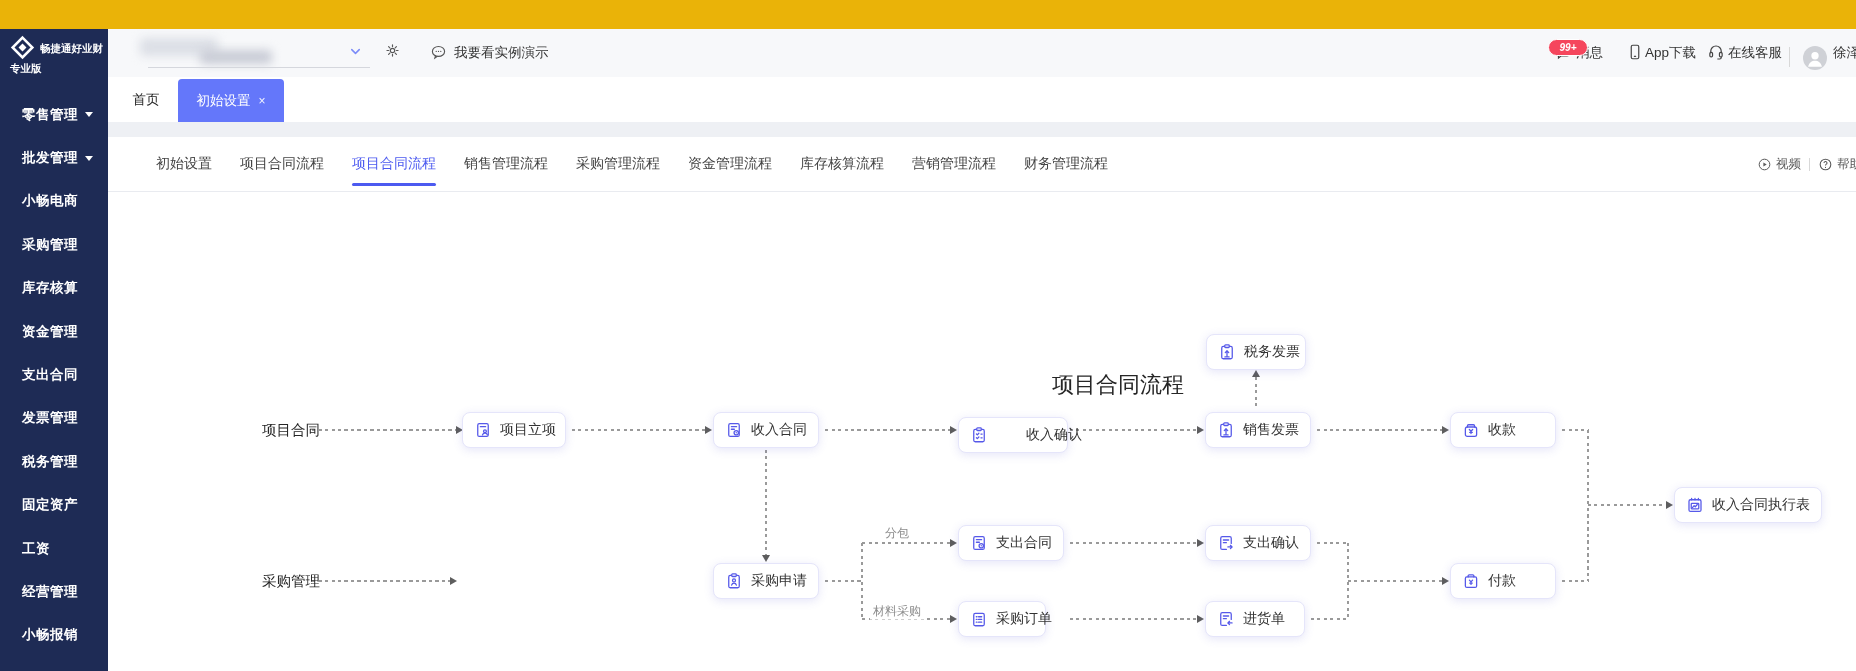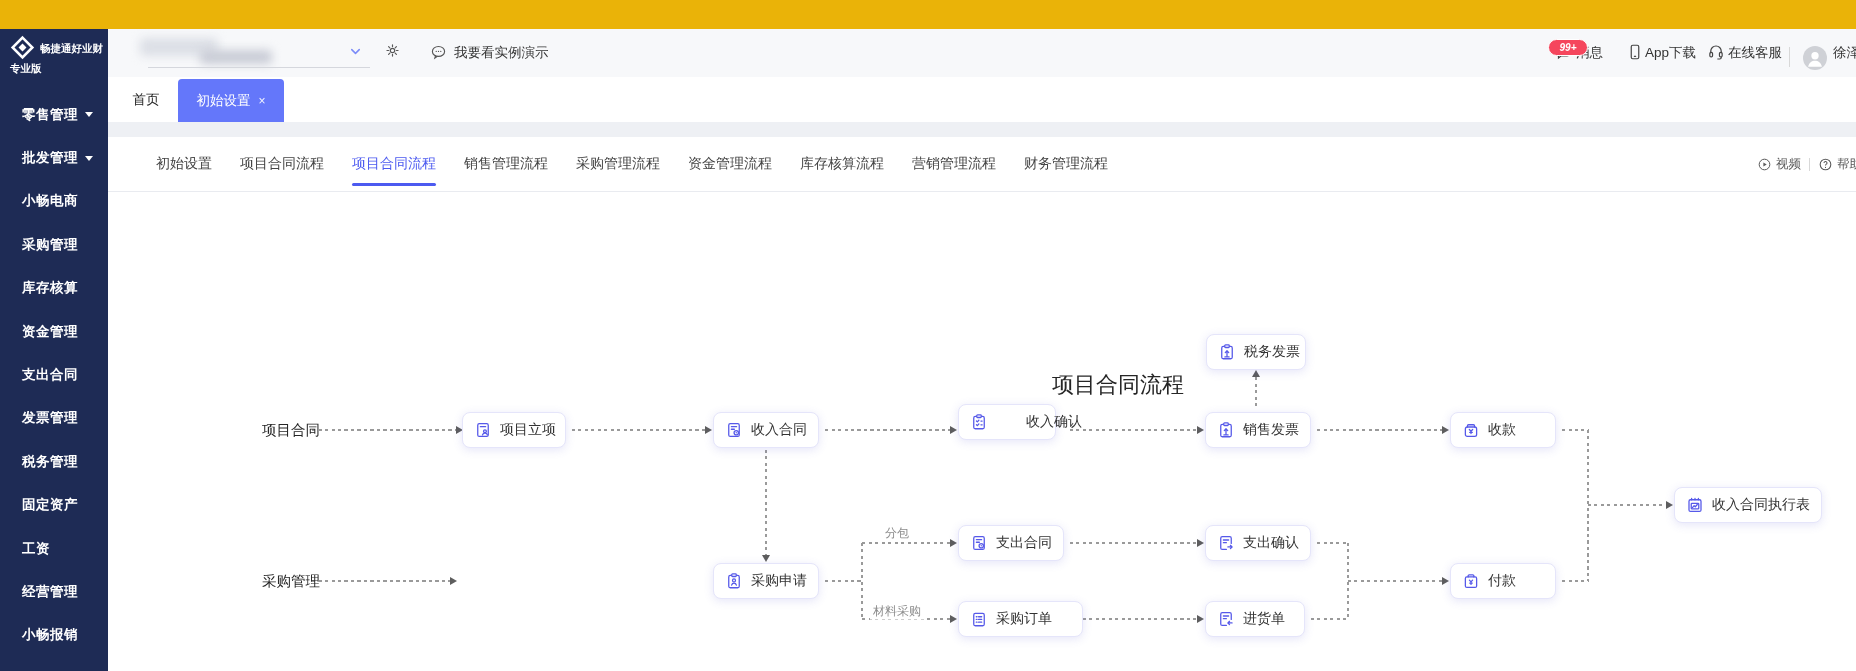--- a/index.html
+++ b/index.html
@@ -251,21 +251,21 @@
           <span style="display:flex">
             <svg viewBox="0 0 24 24" width="18" height="18" fill="none" stroke="#5659e9" stroke-width="1.7" stroke-linecap="round" stroke-linejoin="round">
               <rect x="5" y="3.5" width="14" height="17" rx="2"></rect>
               <path d="M8.5 7.5h7M8.5 11h4"></path>
               <circle cx="15" cy="15.6" r="2.9"></circle>
               <circle cx="15" cy="15.6" r="0.9" fill="#5659e9" stroke="none"></circle>
             </svg>
           </span>
           <span>收入合同</span>
         </div>
-        <div class="flow-node" style="left: 850px; top: 267px; width: 98px; gap: 38px;">
+        <div class="flow-node" style="left: 850px; top: 280px; width: 110px; gap: 38px;">
           <span style="display:flex">
             <svg viewBox="0 0 24 24" width="18" height="18" fill="none" stroke="#5659e9" stroke-width="1.7" stroke-linecap="round" stroke-linejoin="round">
               <rect x="5" y="4.5" width="14" height="16.5" rx="2"></rect>
               <rect x="9" y="2.6" width="6" height="3.4" rx="1" fill="#fff"></rect>
               <path d="M8.6 10.6l1.2 1.2 2-2.1M8.6 15.6l1.2 1.2 2-2.1M14.6 10.8h1.6M14.6 15.8h1.6"></path>
             </svg>
           </span>
           <span>收入确认</span>
         </div>
         <div class="flow-node" style="left: 1097px; top: 275px; width: 106px;">
@@ -344,21 +344,21 @@
         <div class="flow-node" style="left: 1342px; top: 426px; width: 106px;">
           <span style="display:flex">
             <svg viewBox="0 0 24 24" width="18" height="18" fill="none" stroke="#5659e9" stroke-width="1.7" stroke-linecap="round" stroke-linejoin="round">
               <rect x="4.5" y="6.5" width="15" height="14" rx="2"></rect>
               <path d="M8.2 6.5V5.1A1.3 1.3 0 0 1 9.5 3.8h5a1.3 1.3 0 0 1 1.3 1.3v1.4"></path>
               <path d="M9.9 10.9l2.1 2.3 2.1-2.3M12 13.3v3.2M10.3 14.8h3.4"></path>
             </svg>
           </span>
           <span>付款</span>
         </div>
-        <div class="flow-node" style="left: 850px; top: 464px; width: 125px;">
+        <div class="flow-node" style="left: 850px; top: 464px; width: 88px;">
           <span style="display:flex">
             <svg viewBox="0 0 24 24" width="18" height="18" fill="none" stroke="#5659e9" stroke-width="1.7" stroke-linecap="round" stroke-linejoin="round">
               <rect x="5" y="4.5" width="14" height="16.5" rx="2"></rect>
               <path d="M8.4 9h1M11.4 9h4.2M8.4 12.6h1M11.4 12.6h4.2M8.4 16.2h1M11.4 16.2h4.2"></path>
             </svg>
           </span>
           <span>采购订单</span>
         </div>
         <div class="flow-node" style="left: 1097px; top: 464px; width: 100px;">
           <span style="display:flex">

